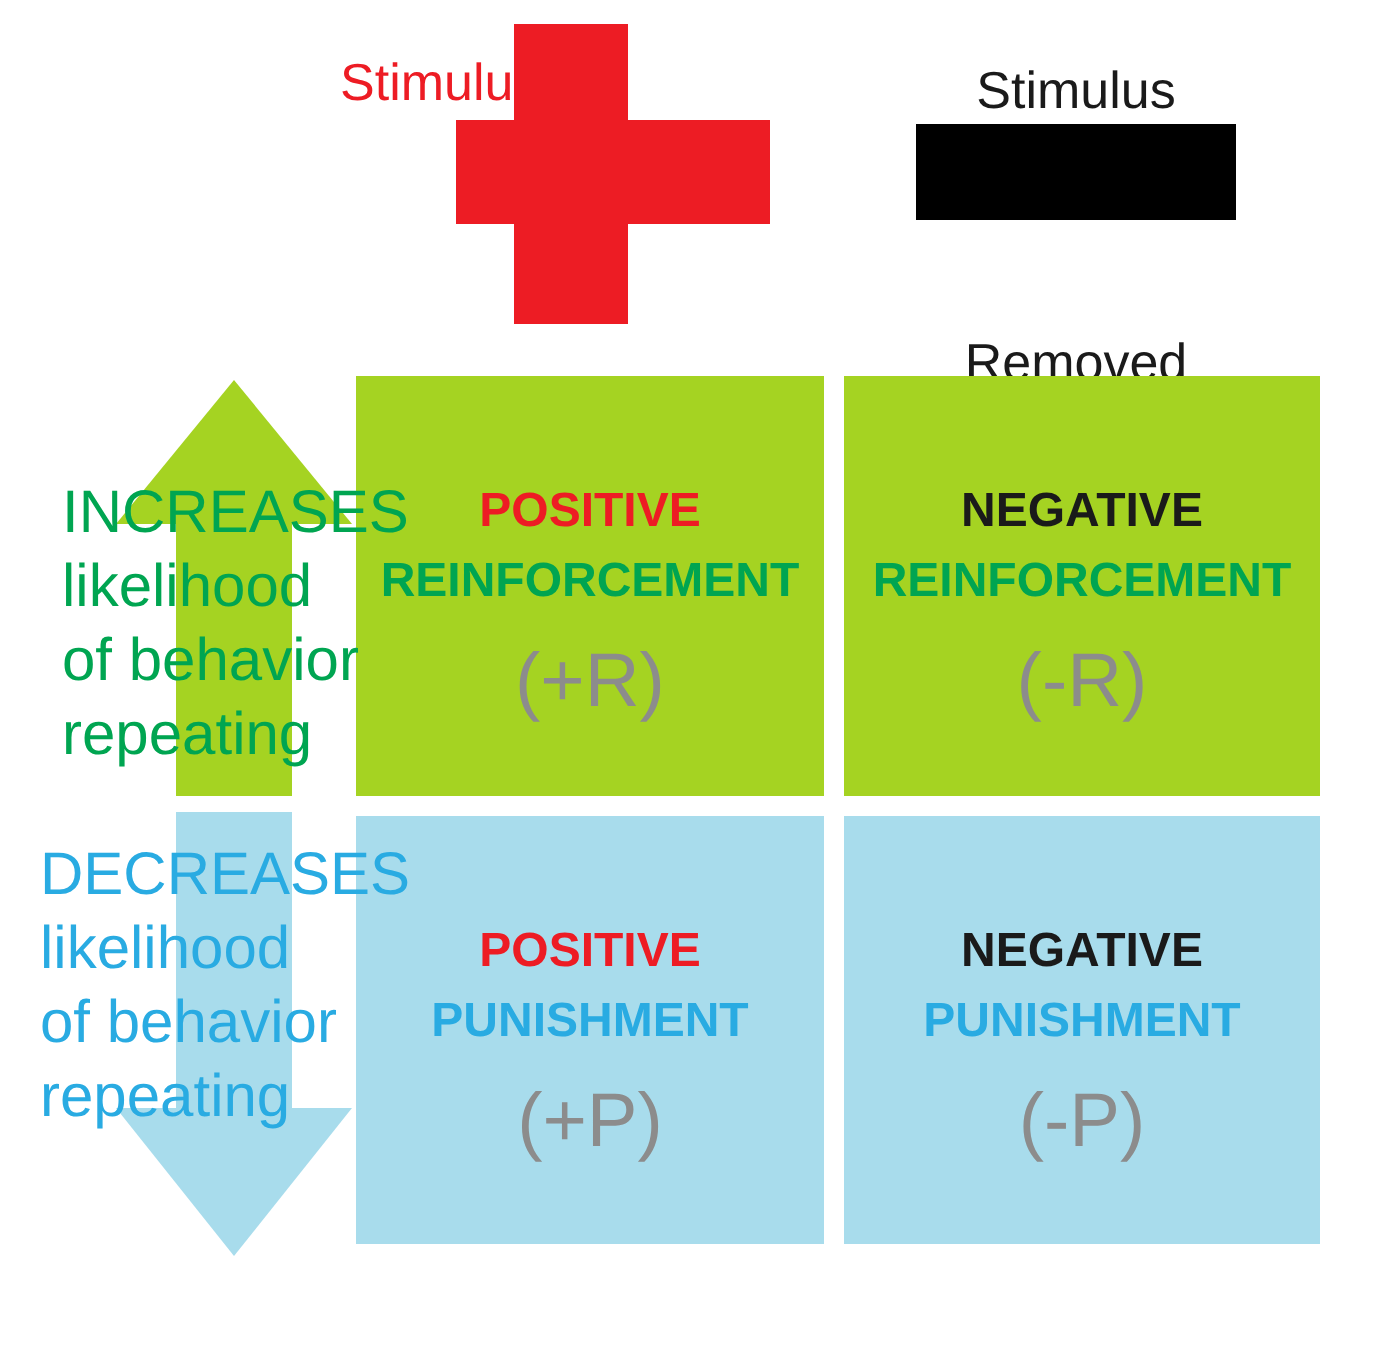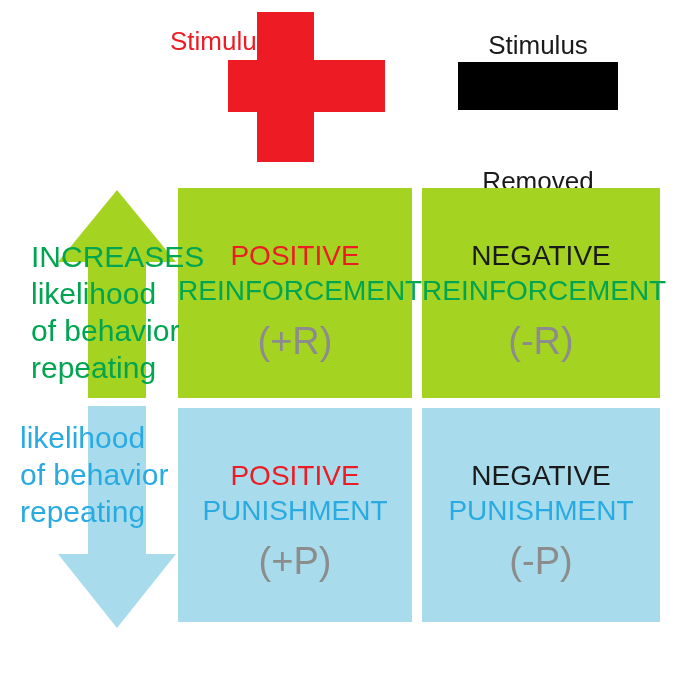--- a/index.html
+++ b/index.html
@@ -35,21 +35,21 @@
     box-sizing: border-box;
     padding-top: 50px;
     text-align: center;
   }
   .cell-green { background: var(--green-box); }
   .cell-blue  { background: var(--blue-box); }
   .cell-tl { left: 178px; top: 188px; width: 234px; height: 210px; }
   .cell-tr { left: 422px; top: 188px; width: 238px; height: 210px; }
   .cell-bl { left: 178px; top: 408px; width: 234px; height: 214px; }
   .cell-br { left: 422px; top: 408px; width: 238px; height: 214px; }
-  .cell .l1, .cell .l2 { font-size: 28px; line-height: 35px; }
+  .cell .l1, .cell .l2 { font-size: 24px; line-height: 35px; font-weight: bold; }
   .cell .sym { font-size: 38px; margin-top: 12px; color: var(--gray-symbol); }
 
   
   .arrow-up, .arrow-down { position: absolute; width: 118px; }
   .arrow-up   { left: 58px; top: 190px; height: 208px; }
   .arrow-down { left: 58px; top: 406px; height: 226px; }
   .arrow-up .head {
     position: absolute; left: 0; top: 0; width: 0; height: 0;
     border-left: 59px solid transparent; border-right: 59px solid transparent;
     border-bottom: 72px solid var(--green-box);
@@ -89,20 +89,21 @@
     <div>likelihood</div>
     <div>of behavior</div>
     <div>repeating</div>
   </div>
 
   <div class="arrow-down">
     <div class="shaft"></div>
     <div class="head"></div>
   </div>
   <div class="arrow-text blue-text dec-text">
+    <div>DECREASES</div>
     <div>likelihood</div>
     <div>of behavior</div>
     <div>repeating</div>
   </div>
 
   <div class="cell cell-green cell-tl">
     <div class="l1 red">POSITIVE</div>
     <div class="l2 green-text">REINFORCEMENT</div>
     <div class="sym">(+R)</div>
   </div>

